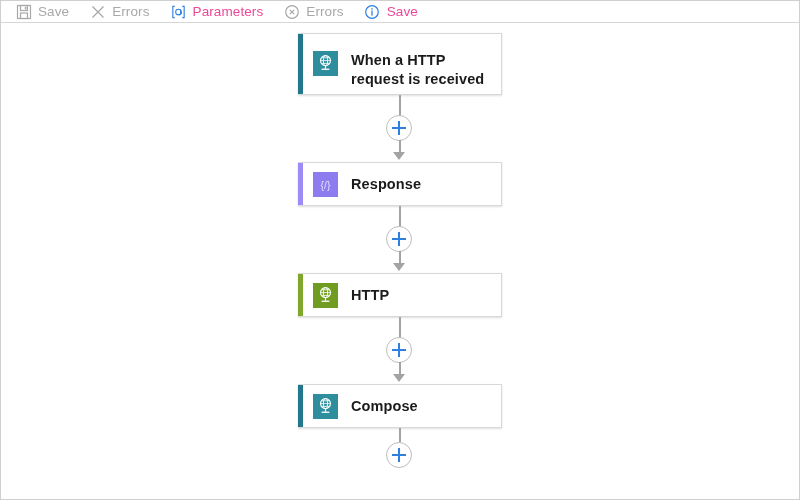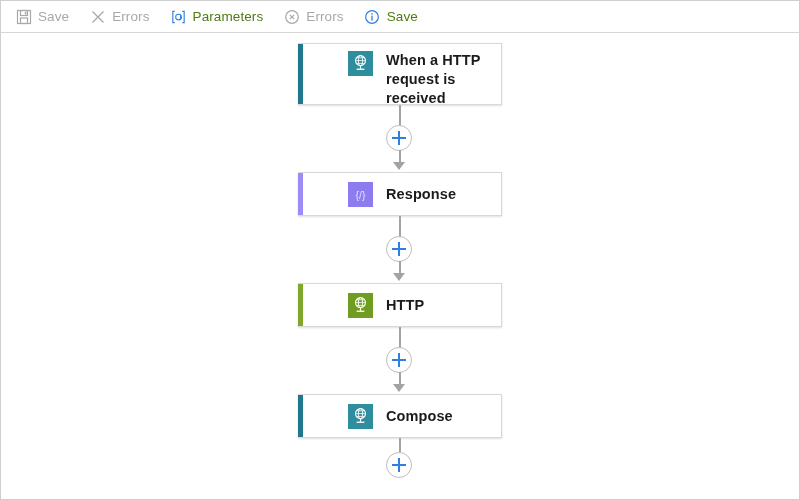--- a/index.html
+++ b/index.html
@@ -13,21 +13,21 @@
     height: 500px;
     font-family: "Liberation Sans", sans-serif;
     overflow: hidden;
     position: relative;
     box-sizing: border-box;
     border: 1px solid #cfcfcf;
   }
 
   
   #toolbar {
-    height: 32px;
+    height: 22px;
     box-sizing: border-box;
     border-bottom: 1px solid #d6d6d6;
     display: flex;
     align-items: center;
     padding-left: 14px;
     background: #ffffff;
     user-select: none;
   }
   .tb-item {
     display: flex;
@@ -43,21 +43,21 @@
     height: 17px;
     margin-right: 6px;
     display: flex;
     align-items: center;
     justify-content: center;
     flex: none;
   }
   .tb-ico svg { display: block; }
   .tb-label {
     font-size: 13.5px;
-    color: #4d7c0f;
+    color: #ec4899;
     letter-spacing: .1px;
   }
   .tb-item.disabled .tb-label { color: #a8a8a8; }
 
   
   #canvas {
     position: relative;
     height: 463px;
     background: #ffffff;
     overflow: hidden;
@@ -87,21 +87,20 @@
     position: absolute;
     left: 0; top: 0; bottom: 0;
     width: 5px;
   }
   .card-inner {
     display: flex;
     align-items: center;
     padding: 0 10px 0 15px;
     width: 100%;
     box-sizing: border-box;
-    margin-left: 35px;
   }
   .card-ico {
     width: 25px;
     height: 25px;
     flex: none;
     margin-right: 13px;
     display: flex;
     align-items: center;
     justify-content: center;
   }

